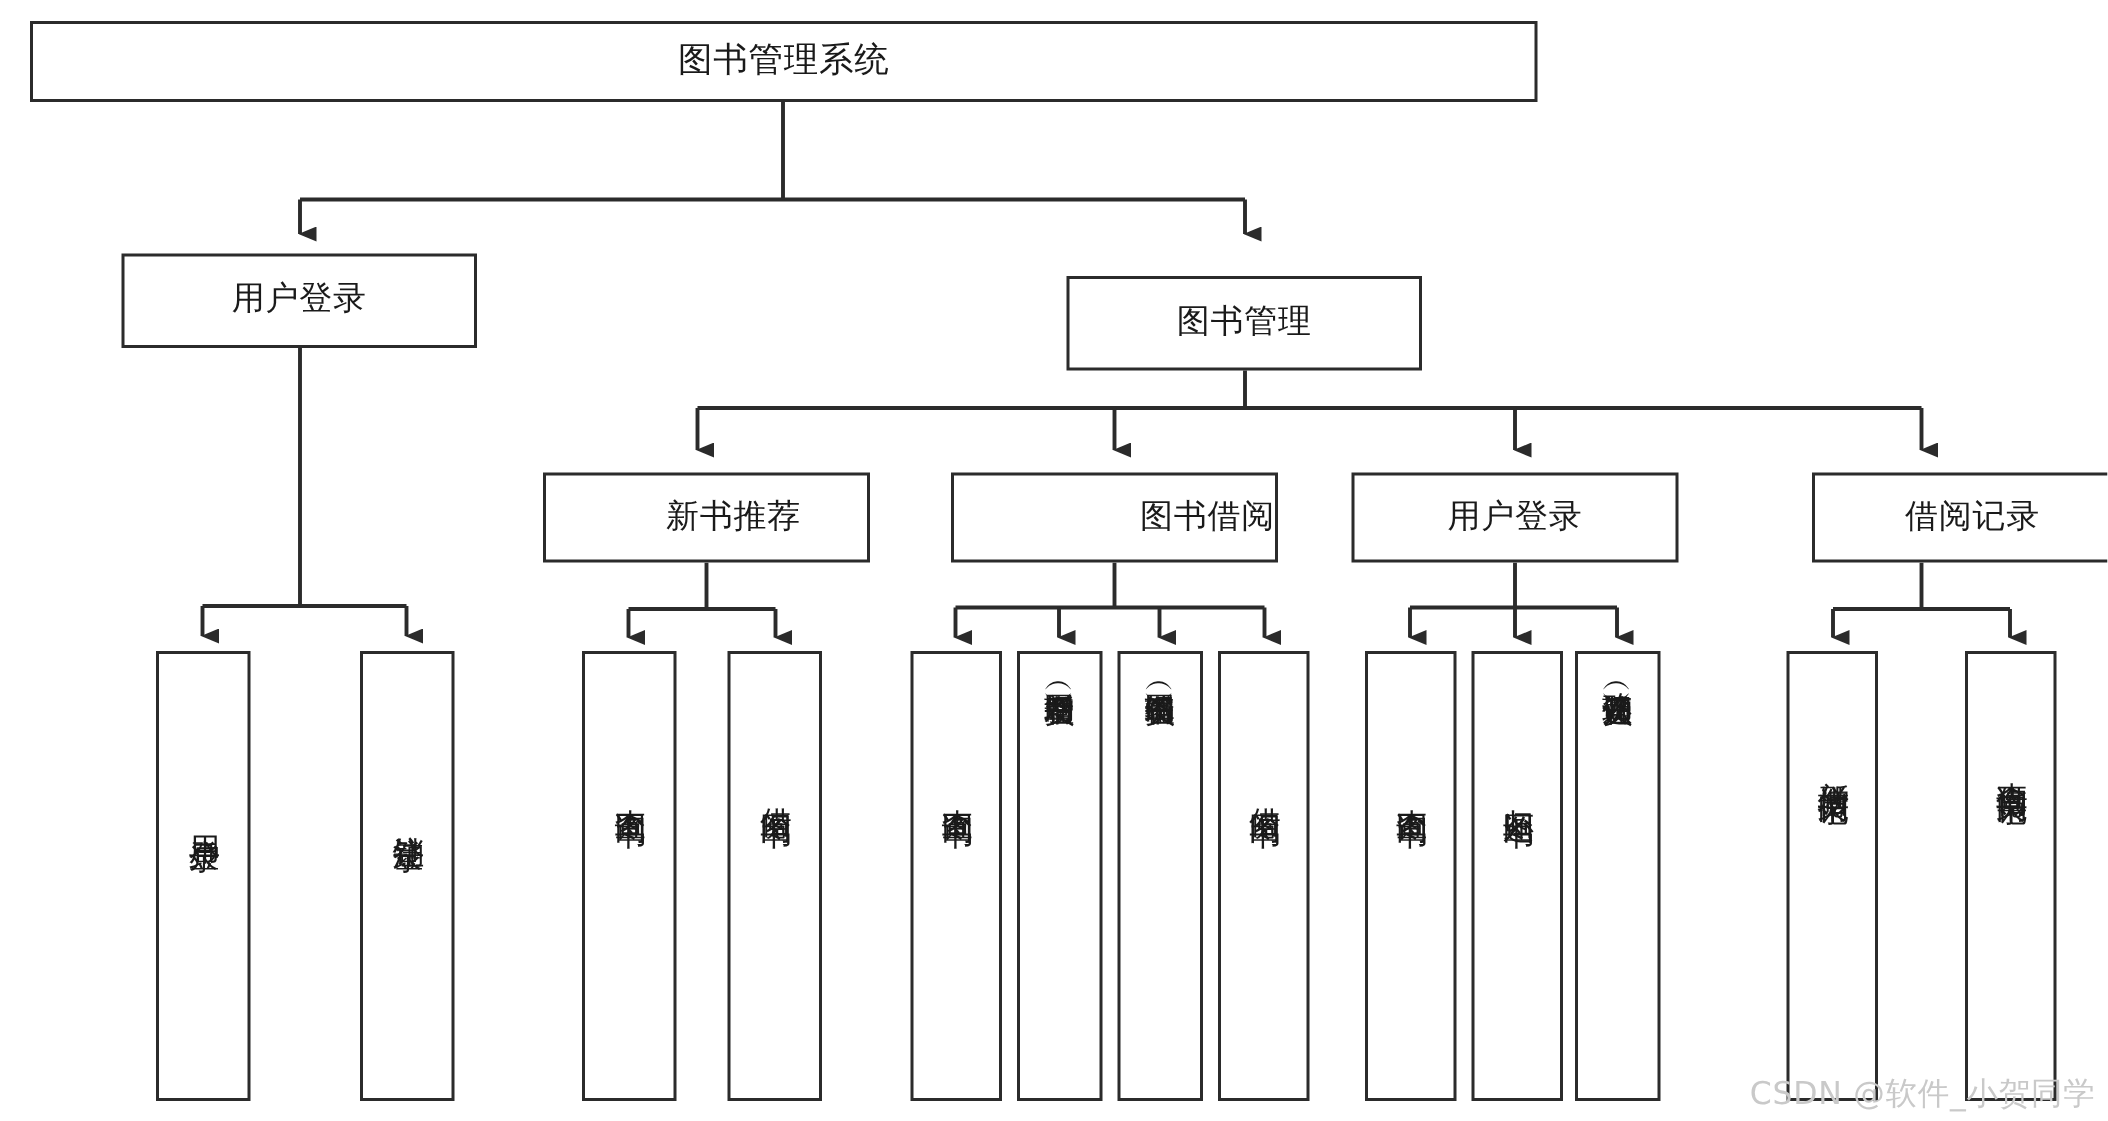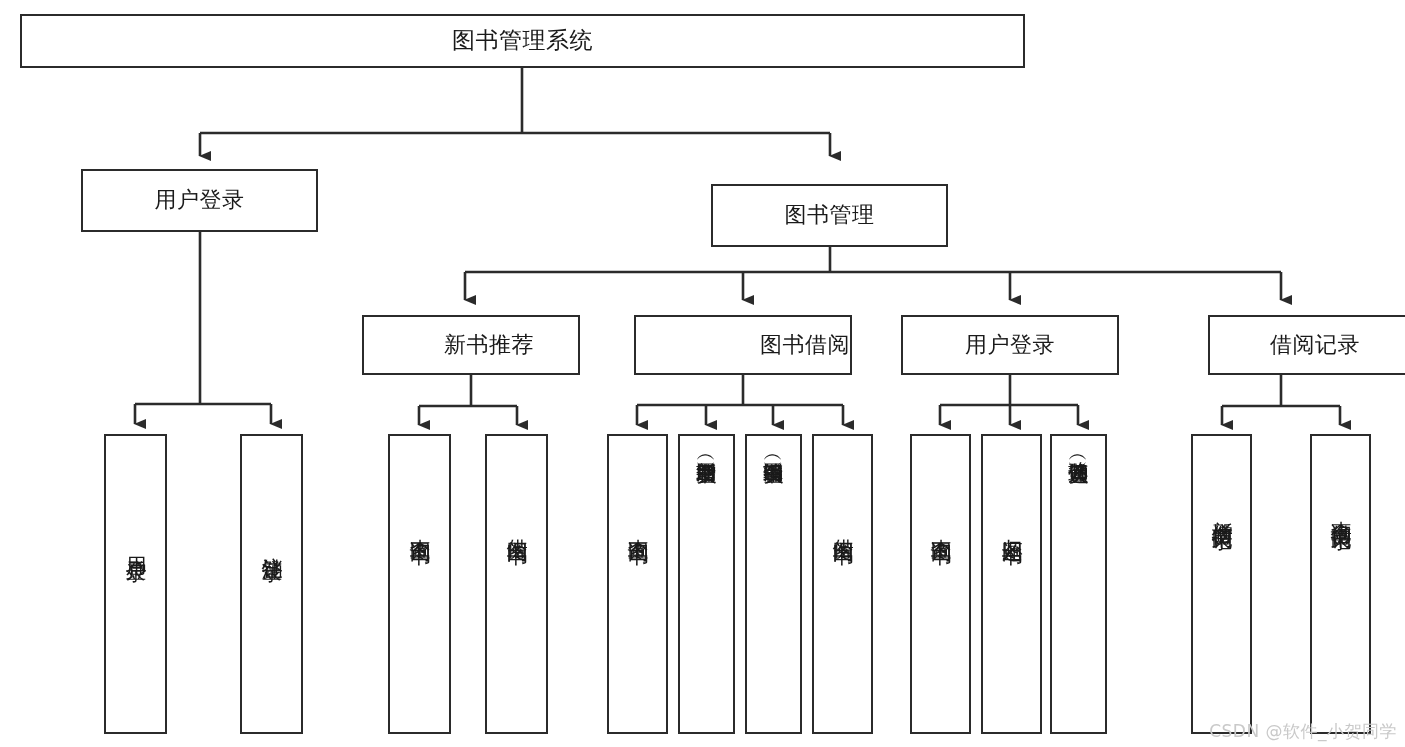--- a/index.html
+++ b/index.html
@@ -76,21 +76,21 @@
   .v-node.low .lbl {
     padding-top: 96px;
   }
   .v-node.top .lbl {
     padding-top: 2px;
   }
   .watermark {
     position: absolute;
     right: 8px;
     bottom: 4px;
-    font-size: 17px;
+    font-size: 21px;
     color: #c9c9c9;
     white-space: nowrap;
     z-index: 3;
     letter-spacing: 0.5px;
   }
 </style>
 </head>
 <body>
 
 <div id="canvas">

